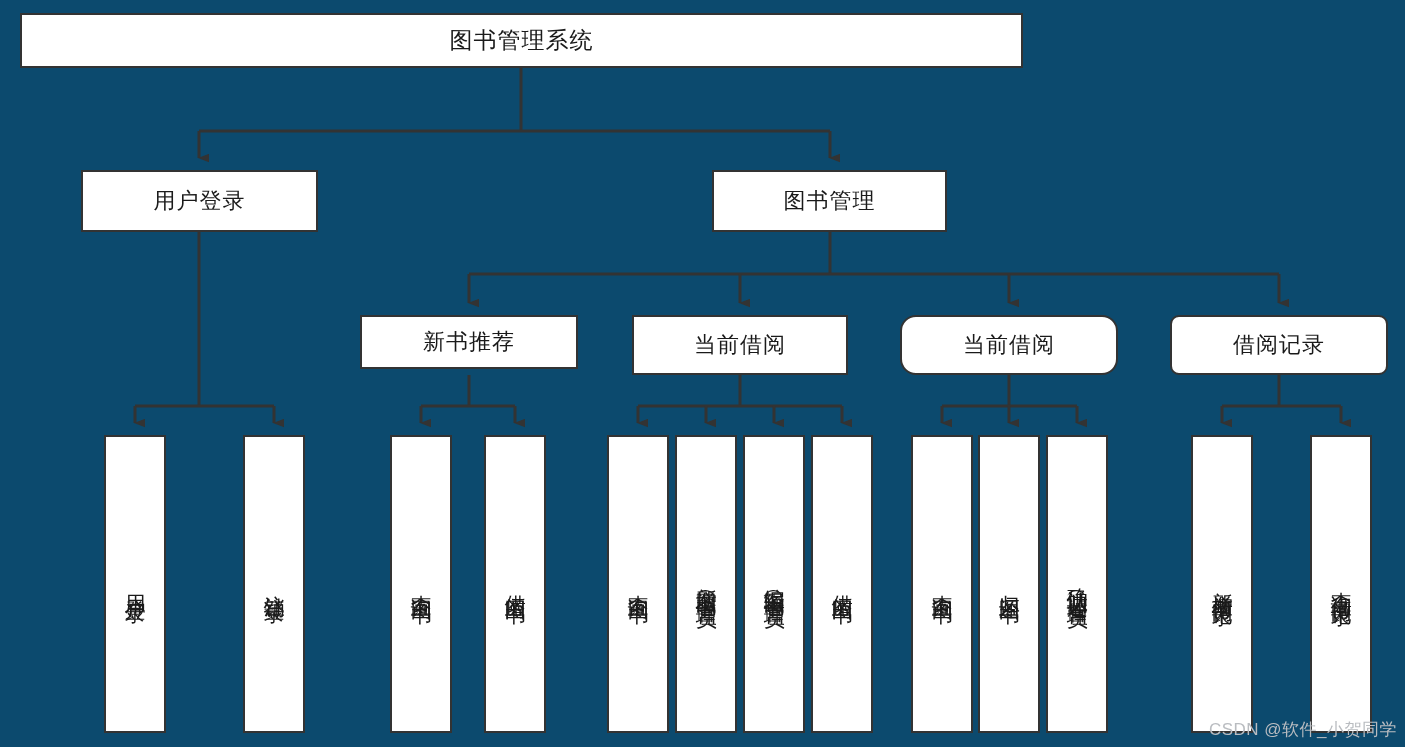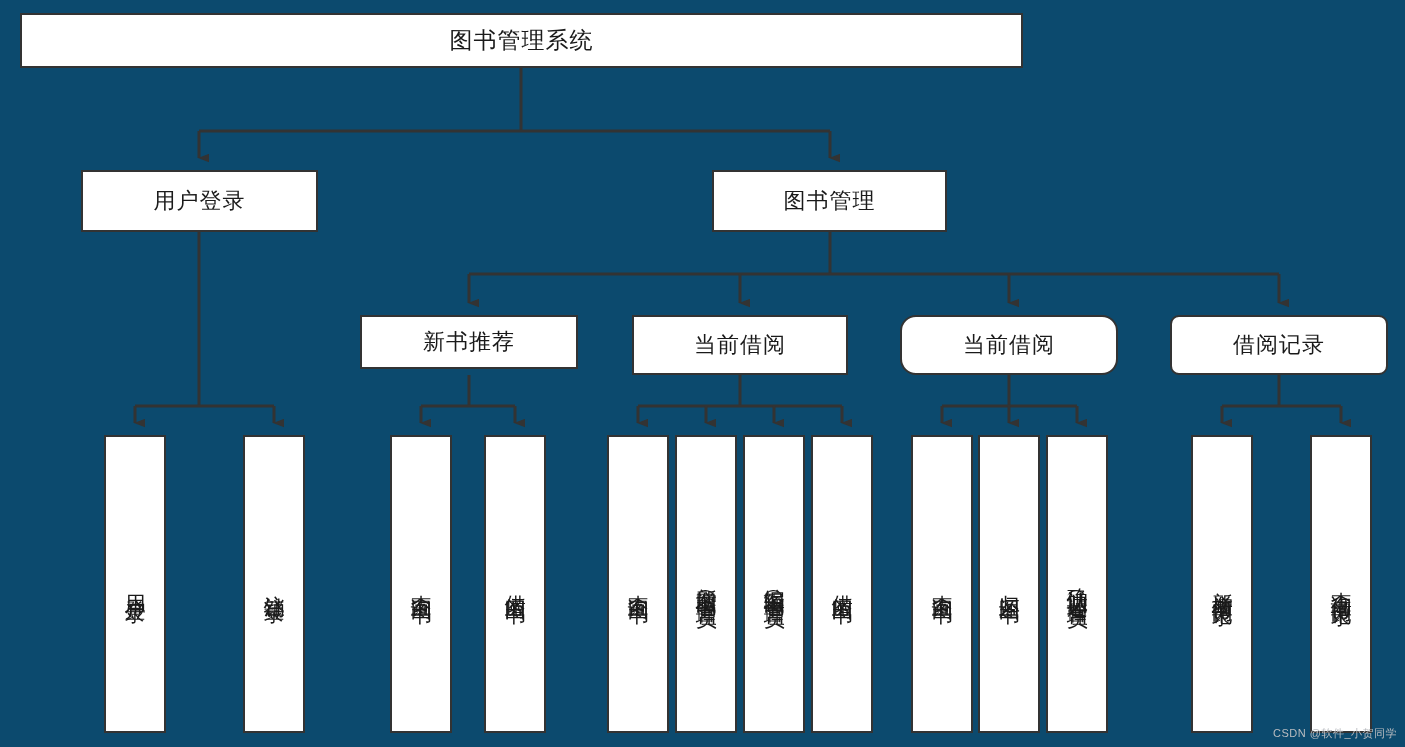--- a/index.html
+++ b/index.html
@@ -56,21 +56,21 @@
   }
   .node.v span {
     writing-mode: vertical-rl;
     text-orientation: upright;
     display: block;
   }
   .watermark {
     position: absolute;
     right: 8px;
     bottom: 6px;
-    font-size: 11px;
+    font-size: 17px;
     color: #b9bcc0;
     letter-spacing: 0.5px;
     z-index: 5;
     white-space: nowrap;
   }
 </style>
 </head>
 <body>
 
 <div id="canvas">

